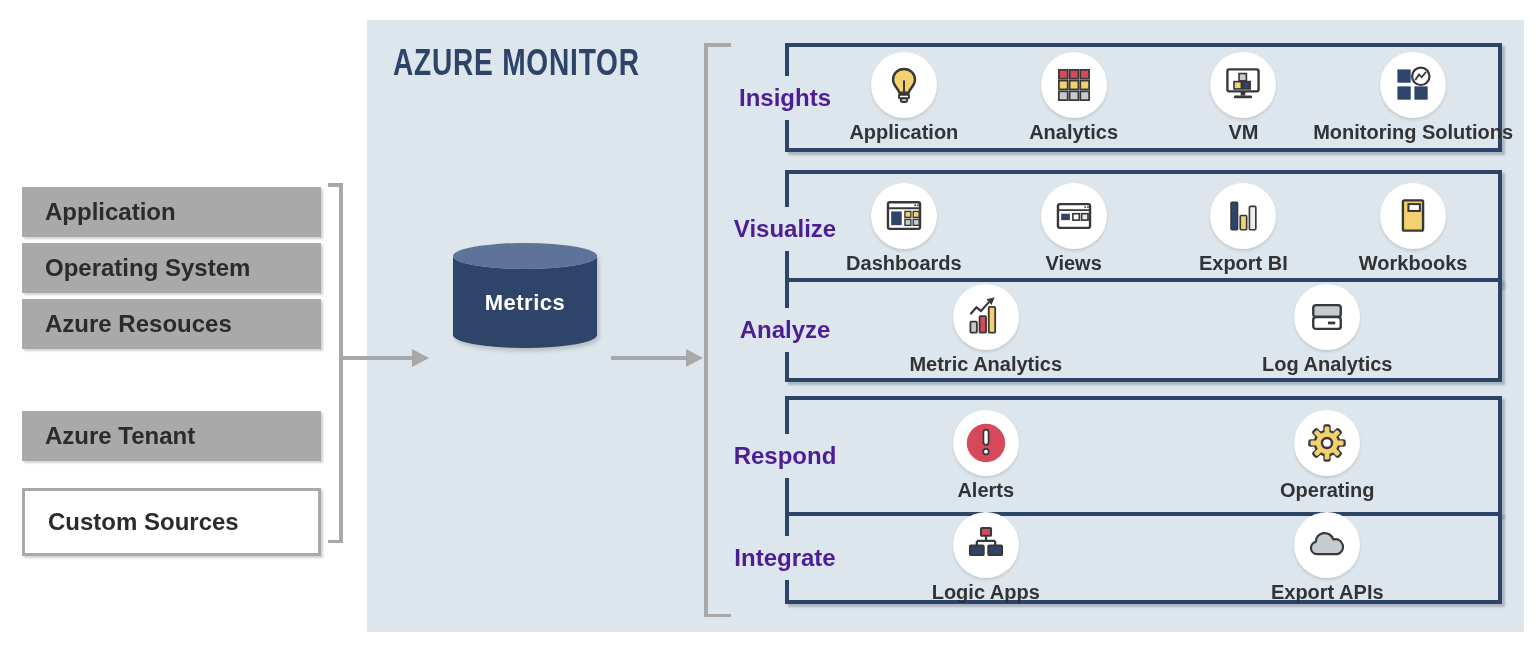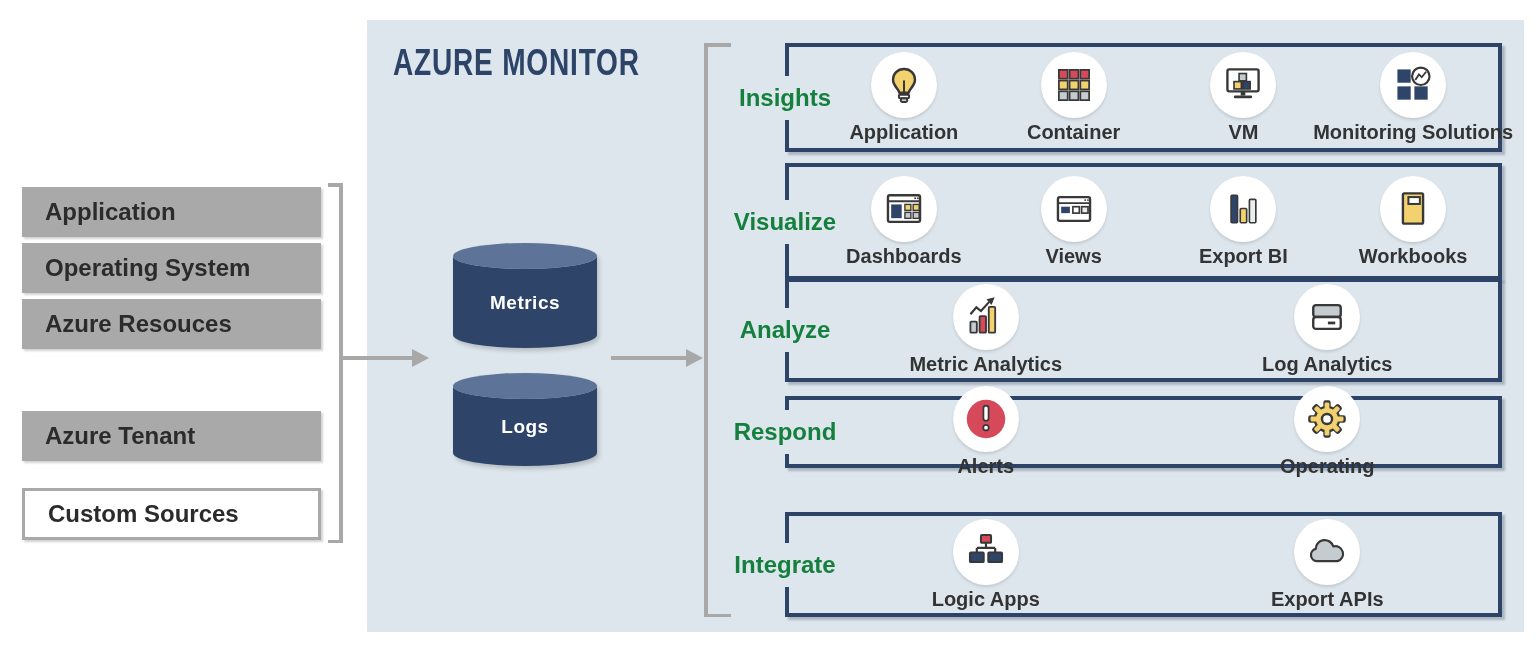--- a/index.html
+++ b/index.html
@@ -8,41 +8,41 @@
 
   
   .panel{position:absolute;left:367px;top:20px;width:1157px;height:612px;background:#dde6ed;}
   .panel-title{position:absolute;left:26px;top:22px;font-size:36px;font-weight:bold;color:#2d4468;
                letter-spacing:1px;transform:scaleX(.78);transform-origin:left top;white-space:nowrap;}
 
   
   .src-box{position:absolute;left:22px;width:299px;height:50px;background:#a9a9a9;
            display:flex;align-items:center;padding-left:23px;box-sizing:border-box;
            font-size:24px;font-weight:bold;color:#2b2b2b;box-shadow:2px 2px 2px rgba(0,0,0,.18);}
-  .src-box.white{background:#ffffff;border:3px solid #a9a9a9;height:52px;}
+  .src-box.white{background:#ffffff;border:3px solid #a9a9a9;height:68px;}
 
   
   .bracket-part{position:absolute;background:#a8a8a8;}
 
   
   .arrow-line{position:absolute;height:3.5px;background:#a8a8a8;}
   .arrow-head{position:absolute;width:0;height:0;border-top:9px solid transparent;
               border-bottom:9px solid transparent;border-left:17px solid #a8a8a8;}
 
   
   .cyl{position:absolute;width:150px;filter:drop-shadow(2px 3px 2px rgba(0,0,0,.18));}
   .cyl-label{position:absolute;left:0;top:14px;right:0;bottom:0;display:flex;align-items:center;
-             justify-content:center;color:#ffffff;font-size:19px;font-weight:bold;letter-spacing:.5px;}
+             justify-content:center;color:#ffffff;font-size:22px;font-weight:bold;letter-spacing:.5px;}
 
   
   .row-box{position:absolute;left:785px;width:717px;box-sizing:border-box;border:4px solid #2d4468;
            background:#dde6ed;box-shadow:2.5px 3px 2px rgba(110,122,140,.45);}
   .row-label{position:absolute;left:-80px;top:50%;transform:translateY(-50%);width:152px;
              text-align:center;background:#dde6ed;padding:10px 0;font-size:24px;font-weight:bold;
-             color:#15803d;line-height:1;}
+             color:#4c1d95;line-height:1;}
   .row-items{display:flex;height:100%;align-items:center;justify-content:space-around;}
   .row-items.pad4{padding-left:30px;}
   .row-items.pad2{padding-left:26px;}
   .cap-item{display:flex;flex-direction:column;align-items:center;flex:1;min-width:0;}
   .circle{width:66px;height:66px;border-radius:50%;background:#ffffff;display:flex;
           align-items:center;justify-content:center;box-shadow:0 2px 3px rgba(0,0,0,.12);}
   .circle svg{width:44px;height:44px;display:block;}
   .caption{margin-top:3px;font-size:20px;font-weight:bold;color:#333333;white-space:nowrap;}
 </style>
 </head>
@@ -81,27 +81,20 @@
     <div class="arrow-head" style="left:412px;top:349px"></div>
   </div>
 
   <div class="cyl" style="left:450px;top:242px;height:108px">
     <svg viewBox="0 0 150 108">
       <path d="M3 14 A72 13 0 0 0 147 14 L147 93 A72 13 0 0 1 3 93 Z" fill="#2e4569"></path>
       <ellipse cx="75" cy="14" rx="72" ry="13" fill="#5d7397"></ellipse>
     </svg>
     <div class="cyl-label">Metrics</div>
   </div>
-  <div class="cyl" style="left:450px;top:372px;height:96px">
-    <svg viewBox="0 0 150 96">
-      <path d="M3 14 A72 13 0 0 0 147 14 L147 81 A72 13 0 0 1 3 81 Z" fill="#2e4569"></path>
-      <ellipse cx="75" cy="14" rx="72" ry="13" fill="#5d7397"></ellipse>
-    </svg>
-    <div class="cyl-label">Logs</div>
-  </div>
 
   <div>
     <div class="arrow-line" style="left:611px;top:356px;width:76px"></div>
     <div class="arrow-head" style="left:686px;top:349px"></div>
   </div>
 
   <div>
     <div class="bracket-part" style="left:704px;top:43px;width:3.5px;height:574px"></div>
     <div class="bracket-part" style="left:704px;top:43px;width:27px;height:3.5px"></div>
     <div class="bracket-part" style="left:704px;top:613.5px;width:27px;height:3.5px"></div>
@@ -130,21 +123,21 @@
               <rect x="30.9" y="7.5" width="9.6" height="9.6" fill="#d6495a"></rect>
               <rect x="7.5" y="19.2" width="9.6" height="9.6" fill="#f3d16e"></rect>
               <rect x="19.2" y="19.2" width="9.6" height="9.6" fill="#f3d16e"></rect>
               <rect x="30.9" y="19.2" width="9.6" height="9.6" fill="#f3d16e"></rect>
               <rect x="7.5" y="30.9" width="9.6" height="9.6" fill="#c5ccd0"></rect>
               <rect x="19.2" y="30.9" width="9.6" height="9.6" fill="#c5ccd0"></rect>
               <rect x="30.9" y="30.9" width="9.6" height="9.6" fill="#c5ccd0"></rect>
             </g>
           </svg>
         </div>
-        <div class="caption">Container</div>
+        <div class="caption">Analytics</div>
       </div>
       <div class="cap-item">
         <div class="circle">
           <svg viewBox="0 0 48 48">
             <rect x="7" y="7" width="34" height="24" rx="2" fill="#fff" stroke="#383838" stroke-width="2.6"></rect>
             <rect x="19.7" y="11.5" width="8" height="8" fill="#c5ccd0" stroke="#383838" stroke-width="1.8"></rect>
             <rect x="14.2" y="20.3" width="8" height="8" fill="#f3d16e" stroke="#383838" stroke-width="1.8"></rect>
             <rect x="23.8" y="20.3" width="8" height="8" fill="#2e4569" stroke="#383838" stroke-width="1.8"></rect>
             <rect x="21.5" y="31" width="5" height="4.5" fill="#383838"></rect>
             <rect x="14" y="35.5" width="20" height="3" rx="1.5" fill="#383838"></rect>
@@ -160,21 +153,21 @@
             <rect x="25.5" y="25.5" width="14.5" height="14.5" fill="#2e4569"></rect>
             <circle cx="32.5" cy="14.5" r="9.5" fill="#fff" stroke="#383838" stroke-width="2.4"></circle>
             <polyline points="26.5,18.5 30.5,12.5 33.5,15.5 38.3,9.5" fill="none" stroke="#383838" stroke-width="2"></polyline>
           </svg>
         </div>
         <div class="caption">Monitoring Solutions</div>
       </div>
     </div>
   </div>
 
-  <div class="row-box" style="top:163px;height:117px">
+  <div class="row-box" style="top:170px;height:117px">
     <div class="row-label">Visualize</div>
     <div class="row-items pad4">
       <div class="cap-item">
         <div class="circle">
           <svg viewBox="0 0 48 48">
             <rect x="6.5" y="9" width="35" height="29" rx="2" fill="#fff" stroke="#383838" stroke-width="2.6"></rect>
             <line x1="6.5" y1="15.5" x2="41.5" y2="15.5" stroke="#383838" stroke-width="2"></line>
             <circle cx="36.2" cy="12.3" r="1" fill="#383838"></circle>
             <circle cx="39.2" cy="12.3" r="1" fill="#383838"></circle>
             <rect x="10" y="19" width="11.5" height="15" fill="#2e4569"></rect>
@@ -243,21 +236,21 @@
             <rect x="9" y="11" width="30" height="13" rx="3" fill="#c5ccd0" stroke="#383838" stroke-width="2.6"></rect>
             <rect x="9" y="24" width="30" height="13" rx="3" fill="#fff" stroke="#383838" stroke-width="2.6"></rect>
             <line x1="25" y1="30.5" x2="33" y2="30.5" stroke="#383838" stroke-width="3"></line>
           </svg>
         </div>
         <div class="caption">Log Analytics</div>
       </div>
     </div>
   </div>
 
-  <div class="row-box" style="top:396px;height:72px">
+  <div class="row-box" style="top:396px;height:120px">
     <div class="row-label">Respond</div>
     <div class="row-items pad2">
       <div class="cap-item">
         <div class="circle">
           <svg viewBox="0 0 48 48">
             <circle cx="24" cy="24" r="21" fill="#d6495a"></circle>
             <rect x="21.2" y="9.5" width="5.6" height="16.5" rx="2.8" fill="#fff" stroke="#383838" stroke-width="1.9"></rect>
             <circle cx="24" cy="33.5" r="3" fill="#fff" stroke="#383838" stroke-width="1.9"></circle>
           </svg>
         </div>
@@ -289,21 +282,21 @@
               <circle cx="24" cy="24" r="12"></circle>
             </g>
             <circle cx="24" cy="24" r="5.5" fill="#fff" stroke="#383838" stroke-width="2.6"></circle>
           </svg>
         </div>
         <div class="caption">Operating</div>
       </div>
     </div>
   </div>
 
-  <div class="row-box" style="top:512px;height:105px">
+  <div class="row-box" style="top:512px;height:92px">
     <div class="row-label">Integrate</div>
     <div class="row-items pad2">
       <div class="cap-item">
         <div class="circle">
           <svg viewBox="0 0 48 48">
             <path d="M24 14v5.5 M14 19.5h20 M14 19.5V25 M34 19.5V25" fill="none" stroke="#383838" stroke-width="2.4"></path>
             <rect x="18.5" y="5.5" width="11" height="8.5" rx="1" fill="#d6495a" stroke="#383838" stroke-width="2.2"></rect>
             <rect x="6.5" y="24.5" width="15" height="10.5" rx="1" fill="#2e4569" stroke="#383838" stroke-width="2.2"></rect>
             <rect x="26.5" y="24.5" width="15" height="10.5" rx="1" fill="#2e4569" stroke="#383838" stroke-width="2.2"></rect>
           </svg>

